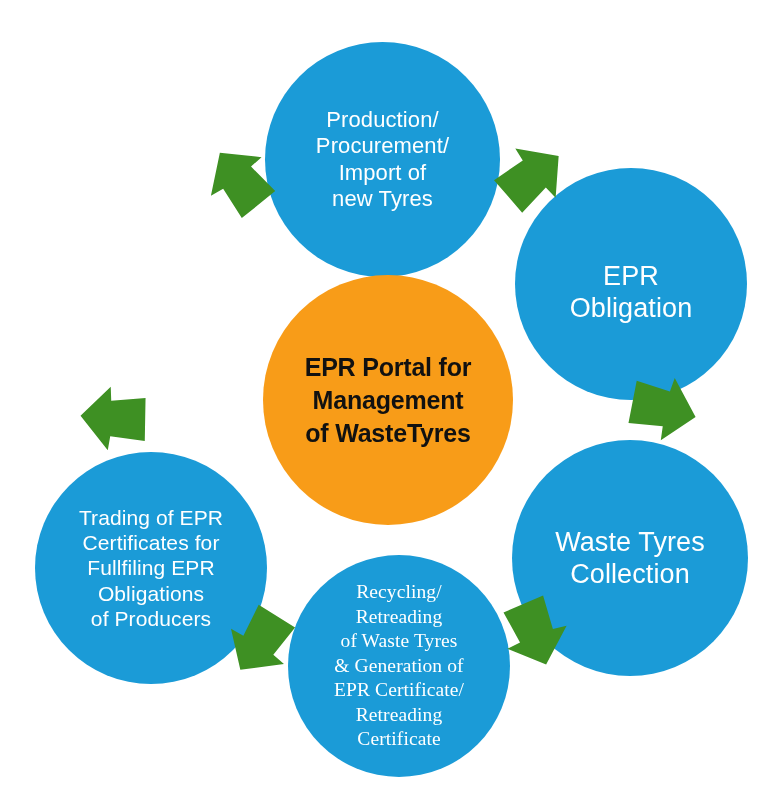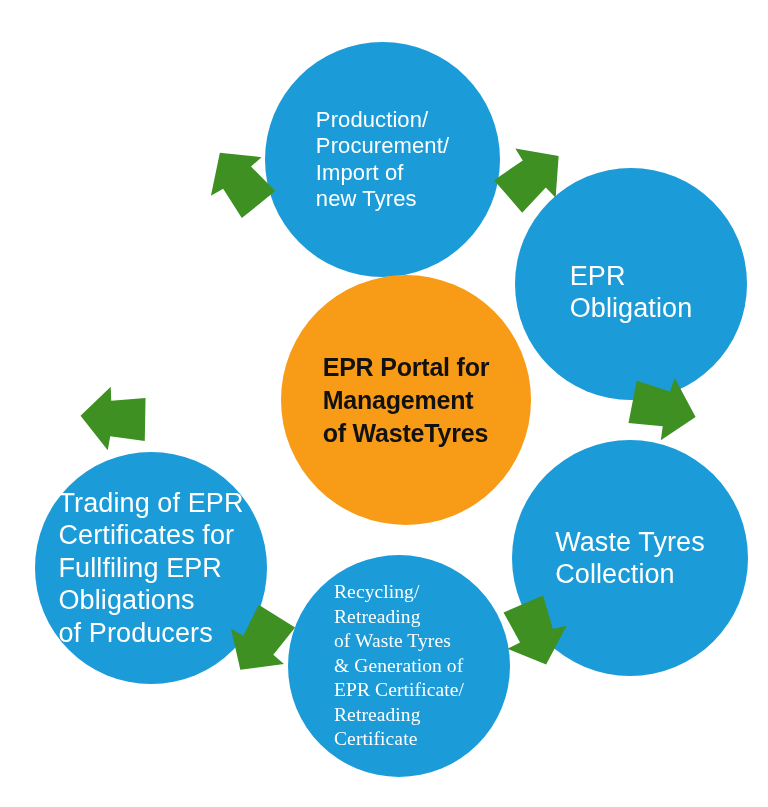--- a/index.html
+++ b/index.html
@@ -18,21 +18,21 @@
     background: #ffffff;
     overflow: hidden;
   }
 
   .node {
     position: absolute;
     border-radius: 50%;
     display: flex;
     align-items: center;
     justify-content: center;
-    text-align: left;
+    text-align: center;
     box-sizing: border-box;
   }
 
   .node-outer {
     background: #1b9bd7;
   }
 
   .node-label {
     color: #ffffff;
     font-size: 22px;
@@ -55,27 +55,27 @@
     letter-spacing: -0.2px;
   }
 
   
   #node-production { left: 265px; top: 42px;  width: 235px; height: 235px; }
   #node-obligation { left: 515px; top: 168px; width: 232px; height: 232px; }
   #node-collection { left: 512px; top: 440px; width: 236px; height: 236px; }
   #node-recycling  { left: 288px; top: 555px; width: 222px; height: 222px; font-family: Liberation Serif, serif; }
   #node-trading    { left: 35px;  top: 452px; width: 232px; height: 232px; }
   #node-reclaim    { left: 25px;  top: 175px; width: 232px; height: 232px; }
-  #node-hub        { left: 281px; top: 275px; width: 250px; height: 250px; }
+  #node-hub        { left: 263px; top: 275px; width: 250px; height: 250px; }
 
   #node-production .node-label { font-size: 22px; }
   #node-obligation .node-label { font-size: 27px; margin-top: 16px; }
   #node-collection .node-label { font-size: 27px; }
   #node-recycling  .node-label { font-size: 19.5px; line-height: 1.26; }
-  #node-trading    .node-label { font-size: 27px; }
+  #node-trading    .node-label { font-size: 21px; }
   #node-reclaim    .node-label { font-size: 22px; }
 
   
   .arrow {
     position: absolute;
     width: 74px;
     height: 74px;
   }
   .arrow svg { display: block; width: 100%; height: 100%; }
 

